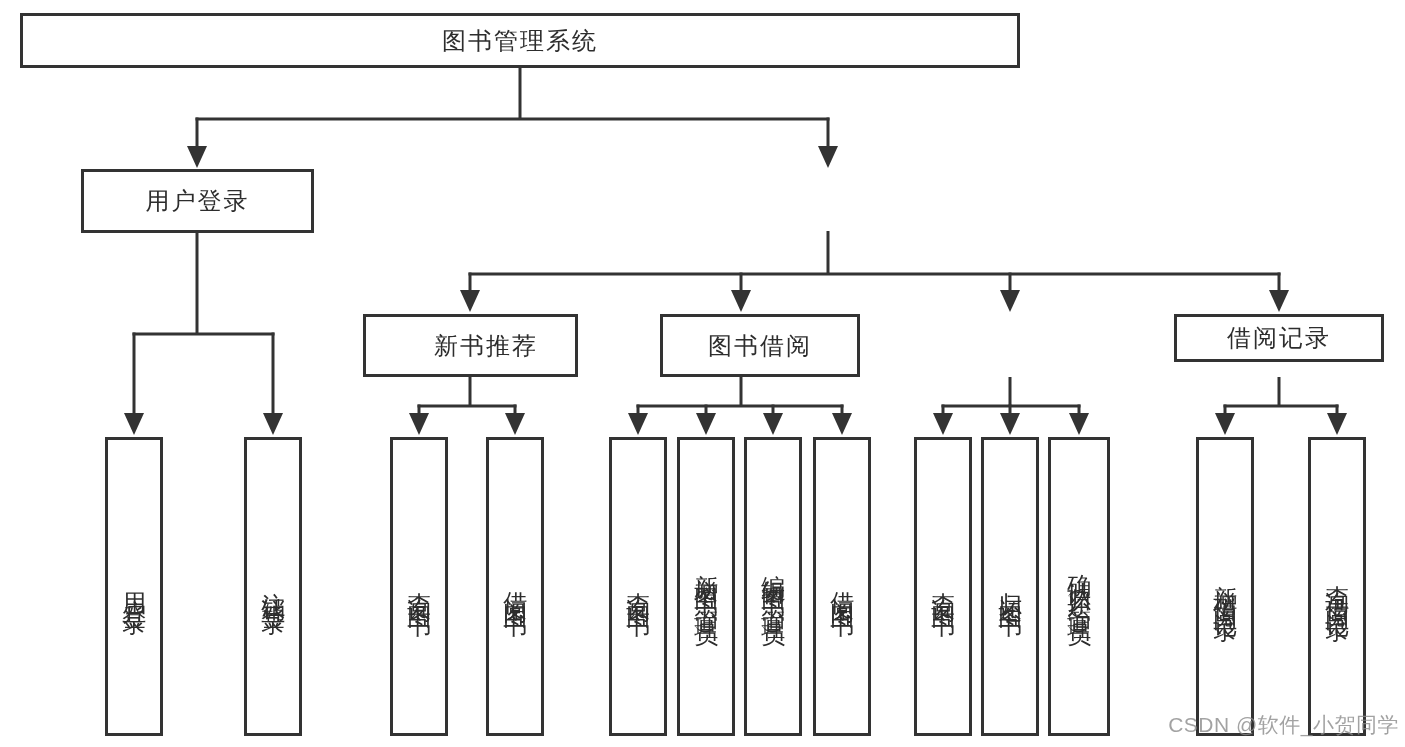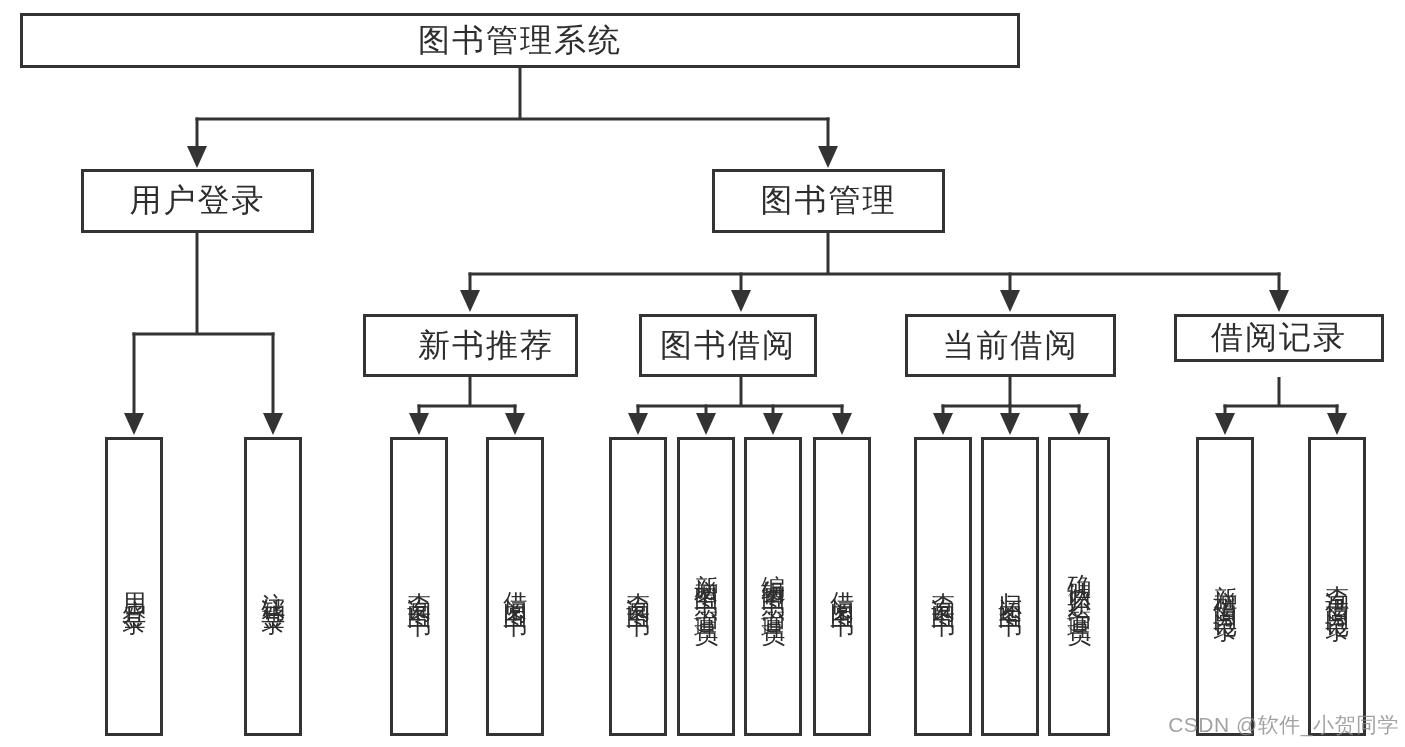--- a/index.html
+++ b/index.html
@@ -28,21 +28,21 @@
   .c-arrow { fill: var(--line); stroke: none; }
   .box {
     position: absolute;
     background: var(--background);
     border: 3px solid var(--line);
     display: flex;
     align-items: center;
     justify-content: center;
   }
   .h-label {
-    font-size: 32px;
+    font-size: 24px;
     letter-spacing: 2px;
     white-space: nowrap;
     color: var(--text);
     text-align: right;
   }
   .v-label {
     writing-mode: vertical-rl;
     text-orientation: mixed;
     font-size: 24px;
     letter-spacing: 7px;
@@ -136,32 +136,26 @@
     </g>
   </svg>
 
   <div class="box" style="left:20px; top:13px; width:1000px; height:55px;">
     <span class="h-label">图书管理系统</span>
   </div>
 
   <div class="box" style="left:81px; top:169px; width:233px; height:64px;">
     <span class="h-label">用户登录</span>
   </div>
-  <div class="box" style="left:712px; top:169px; width:233px; height:64px;">
-    <span class="h-label">图书管理</span>
-  </div>
 
   <div class="box" style="left:363px; top:314px; width:215px; height:63px;padding-left:31px;">
     <span class="h-label">新书推荐</span>
   </div>
-  <div class="box" style="left:639px; top:314px; width:178px; height:63px;">
+  <div class="box" style="left:660px; top:314px; width:200px; height:63px;">
     <span class="h-label">图书借阅</span>
-  </div>
-  <div class="box" style="left:905px; top:314px; width:211px; height:63px;">
-    <span class="h-label">当前借阅</span>
   </div>
   <div class="box" style="left:1174px; top:314px; width:210px; height:48px;">
     <span class="h-label">借阅记录</span>
   </div>
 
   <div class="box" style="left:105px; top:437px; width:58px; height:299px;">
     <span class="v-label">用户登录</span>
   </div>
   <div class="box" style="left:244px; top:437px; width:58px; height:299px;">
     <span class="v-label">注销登录</span>

